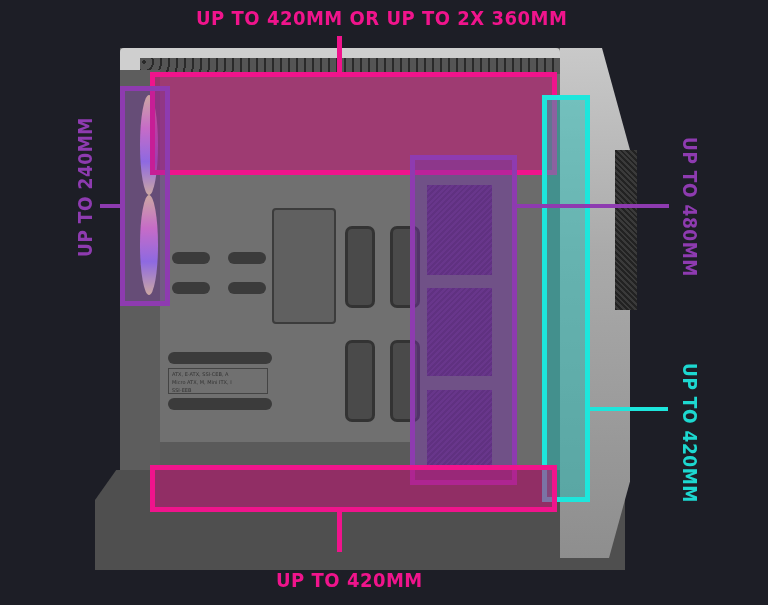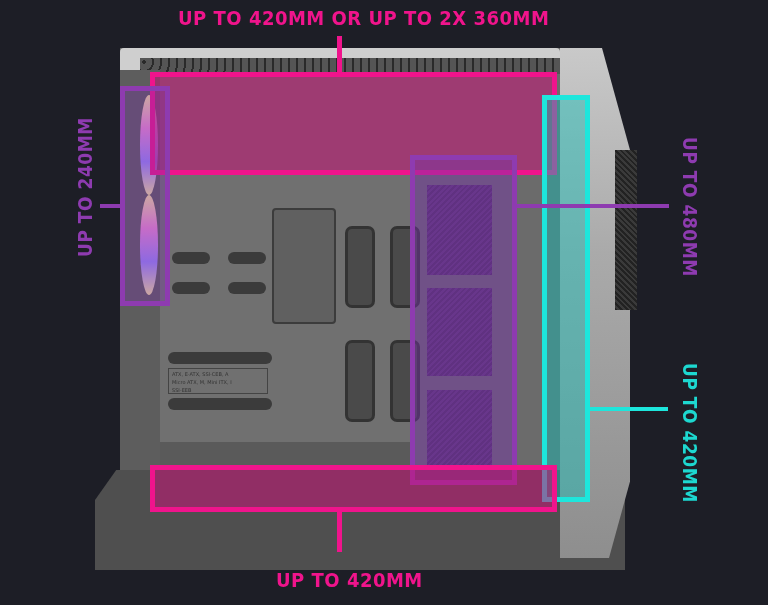--- a/index.html
+++ b/index.html
@@ -73,17 +73,17 @@
 <div class="ov ov-mid"></div>
 <div class="ov ov-right"></div>
 <div class="ov ov-bottom"></div>
 
 <div class="line" style="left:337px;top:36px;width:5px;height:38px;background:#f0148c;"></div>
 <div class="line" style="left:337px;top:510px;width:5px;height:42px;background:#f0148c;"></div>
 <div class="line" style="left:100px;top:204px;width:22px;height:4px;background:#8e3bb0;"></div>
 <div class="line" style="left:517px;top:204px;width:152px;height:4px;background:#8e3bb0;"></div>
 <div class="line" style="left:590px;top:407px;width:78px;height:4px;background:#1de6dc;"></div>
 
-<div class="label lbl-pink" style="left:178px;top:6px;font-size:20px;">UP TO 420MM OR UP TO 2X 360MM</div>
+<div class="label lbl-pink" style="left:196px;top:6px;font-size:20px;">UP TO 420MM OR UP TO 2X 360MM</div>
 <div class="label lbl-pink" style="left:276px;top:568px;font-size:20px;">UP TO 420MM</div>
 <div class="label lbl-purple vert" style="left:25px;top:186px;font-size:19px;transform:rotate(-90deg);width:120px;text-align:center;">UP TO 240MM</div>
 <div class="label lbl-purple vert" style="left:630px;top:186px;font-size:19px;transform:rotate(90deg);width:120px;text-align:center;">UP TO 480MM</div>
 <div class="label lbl-cyan vert" style="left:630px;top:412px;font-size:19px;transform:rotate(90deg);width:120px;text-align:center;">UP TO 420MM</div>
 
 </body></html>

